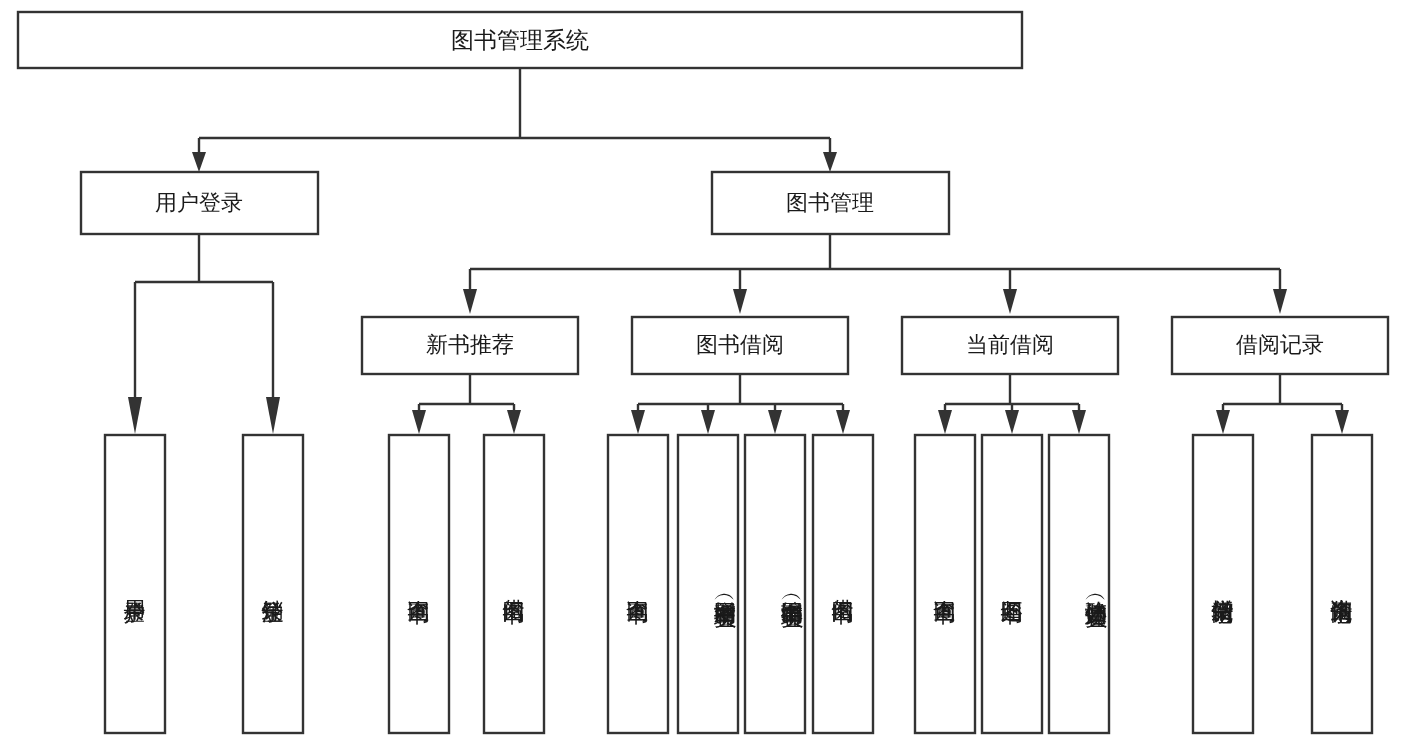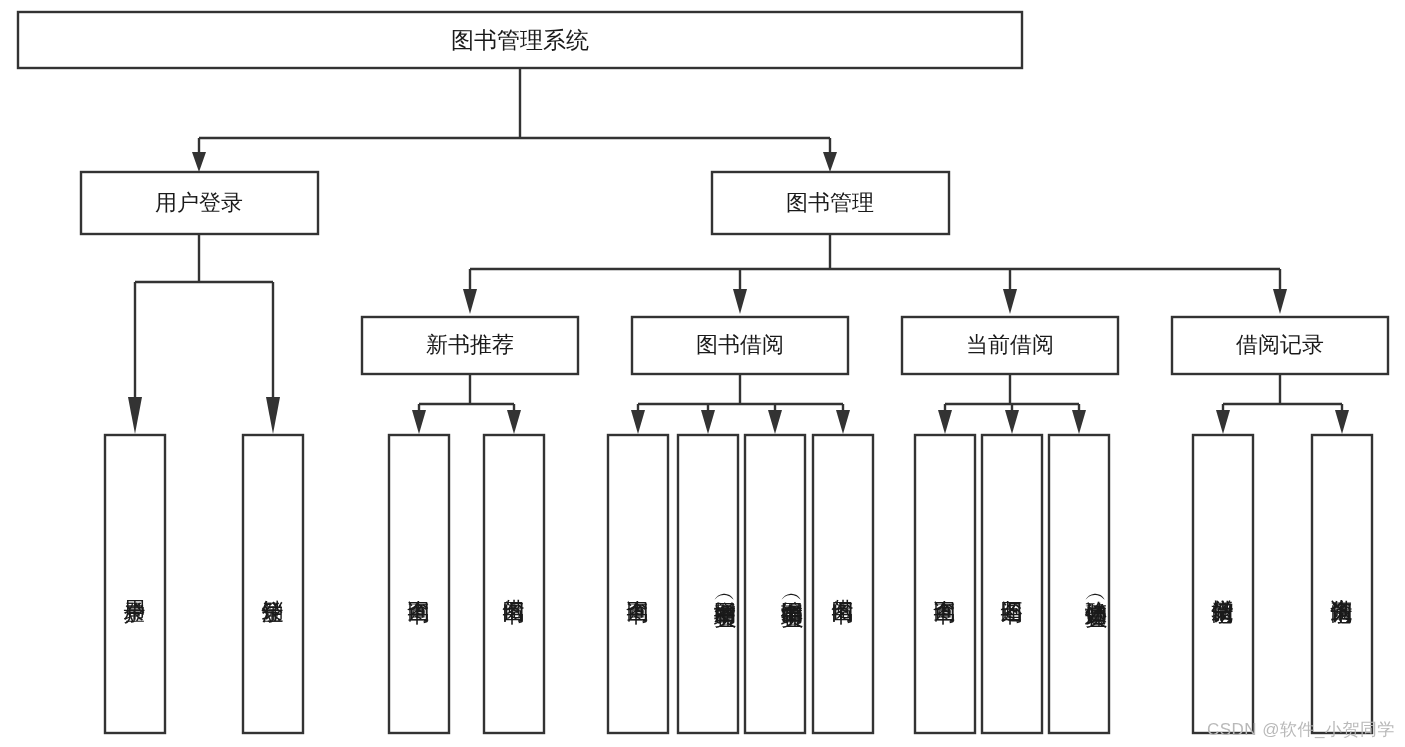--- a/index.html
+++ b/index.html
@@ -179,14 +179,13 @@
   <div class="vlabel" style="left:745px; top:441px; width:60px; height:292px; align-items:flex-start;">编辑图书（管理员）</div>
   <div class="vlabel" style="left:813px; top:435px; width:60px; height:298px;">借阅图书</div>
 
   <div class="vlabel" style="left:915px; top:435px; width:60px; height:298px;">查询图书</div>
   <div class="vlabel" style="left:982px; top:435px; width:60px; height:298px;">归还图书</div>
   <div class="vlabel" style="left:1049px; top:441px; width:60px; height:292px; align-items:flex-start;">确认归还（管理员）</div>
 
   <div class="vlabel" style="left:1193px; top:435px; width:60px; height:298px;">新增借阅记录</div>
   <div class="vlabel" style="left:1312px; top:435px; width:60px; height:298px;">查询借阅记录</div>
 
-  <div id="watermark">CSDN @软件_小贺同学</div>
 </div>
 
 </body></html>

